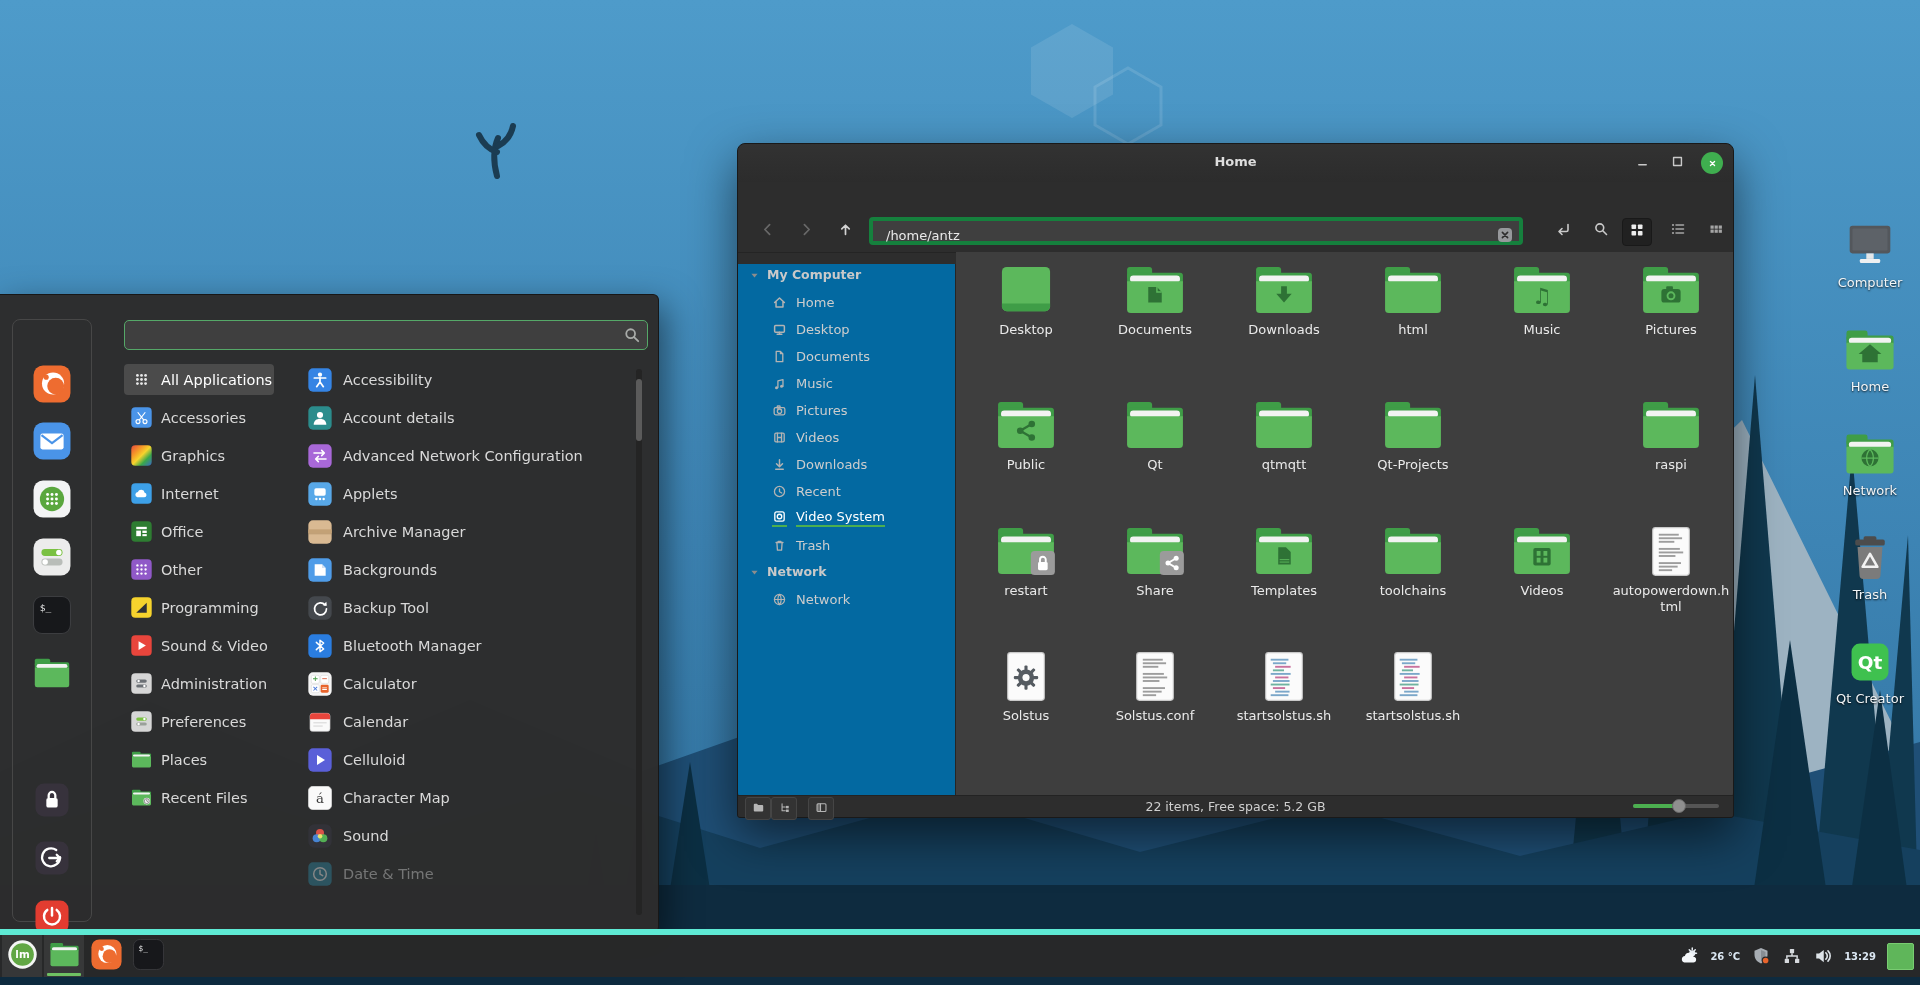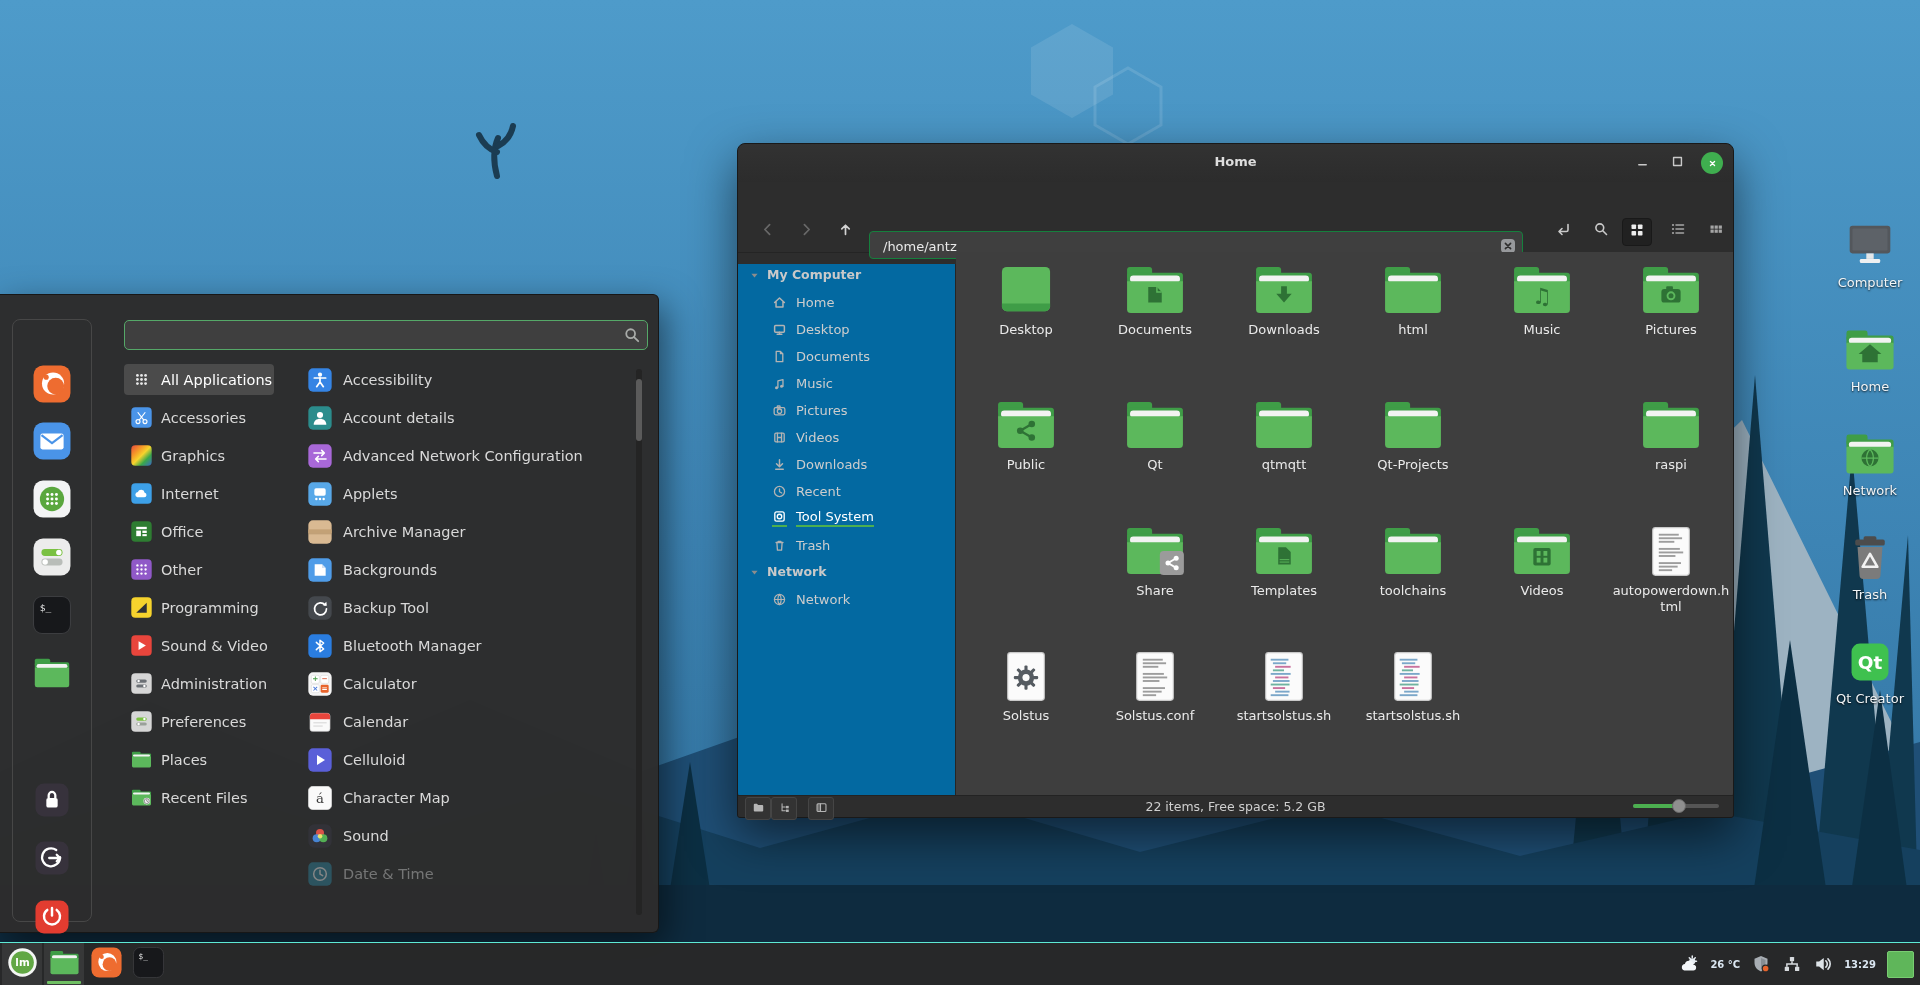--- a/index.html
+++ b/index.html
@@ -59,22 +59,22 @@
   .wbtn svg{width:15px;height:15px;}
   .wbtn.close{background:#3fae4f;border-radius:50%;color:#fff;}
   .wbtn.close svg{width:11px;height:11px;}
   .menubar{position:absolute;left:6px;top:38px;height:28px;display:flex;align-items:center;}
   .mitem{padding:3px 9px;font-size:13px;color:#d6d6d6;border-radius:3px;cursor:pointer;}
   .toolbar{position:absolute;left:0;top:66px;right:0;height:42px;background:#2d2d2d;
     border-bottom:1px solid #242424;}
   .navbtn{position:absolute;top:6px;width:30px;height:30px;display:flex;align-items:center;
     justify-content:center;border-radius:4px;cursor:pointer;}
   .navbtn svg{width:17px;height:17px;}
-  .pathfield{position:absolute;left:131px;top:21px;width:654px;height:28px;background:#3f3f3f;
-    border:1px solid #15803d;border-radius:4px;box-sizing:border-box;}
+  .pathfield{position:absolute;left:131px;top:7px;width:654px;height:28px;background:#3f3f3f;
+    border:4px solid #15803d;border-radius:4px;box-sizing:border-box;}
   .pathfield input{position:absolute;left:11px;top:2px;width:590px;height:22px;background:transparent;
     border:none;outline:none;color:#eaeaea;font-size:13px;font-family:inherit;}
   .clearbtn{position:absolute;right:6px;top:5.5px;width:16px;height:16px;cursor:pointer;}
   .clearbtn svg{width:100%;height:100%;}
   .tool-ic{position:absolute;top:8px;width:28px;height:26px;display:flex;align-items:center;
     justify-content:center;color:#c9c9c9;cursor:pointer;border-radius:4px;}
   .tool-ic svg{width:16px;height:16px;}
   .tool-ic.active{background:#212121;border:1px solid #191919;color:#ededed;}
   .wbody{position:absolute;left:0;top:108px;right:0;bottom:21px;overflow:hidden;border-radius:0 0 3px 3px;}
   .nsidebar{position:absolute;left:0;top:12px;width:217px;bottom:0;background:#0369a1;border-right:1px solid #252525;}
@@ -100,22 +100,22 @@
   .sbtn{position:absolute;top:-2px;width:24px;height:21px;border:1px solid #454545;background:#333;
     border-radius:3px;display:flex;align-items:center;justify-content:center;color:#b5b5b5;cursor:pointer;}
   .sbtn svg{width:13px;height:13px;}
   .sstatus{position:absolute;left:0;right:0;top:3px;text-align:center;font-size:12.5px;color:#cfcfcf;}
   .zoomslider{position:absolute;right:14px;top:8px;width:86px;height:4px;border-radius:2px;background:#555;cursor:pointer;}
   .zoomslider .fill{position:absolute;left:0;top:0;bottom:0;border-radius:2px;background:#4caf50;}
   .zoomslider .knob{position:absolute;top:-5px;width:14px;height:14px;border-radius:50%;
     background:#8f8f8f;border:1px solid #6a6a6a;box-sizing:border-box;}
 
   
-  .taskbar{position:absolute;left:0;right:0;bottom:0;height:42px;z-index:10;
-    background:rgba(40,40,40,.97);border-top:1px solid #5eead4;}
+  .taskbar{position:absolute;left:0;right:0;bottom:8px;height:42px;z-index:10;
+    background:rgba(40,40,40,.97);border-top:6px solid #5eead4;}
   .tb-item{position:absolute;top:0;width:40px;height:42px;display:flex;align-items:center;
     justify-content:center;cursor:pointer;}
   .tb-item svg{width:31px;height:31px;}
   .tb-item.pressed{background:rgba(255,255,255,.07);}
   .tb-item.active{background:rgba(255,255,255,.08);}
   .tb-item.active::after{content:"";position:absolute;left:3px;right:3px;bottom:1px;height:3px;
     background:#6fc063;border-radius:1px;}
   .tray{position:absolute;right:6px;top:0;height:42px;display:flex;align-items:center;gap:11px;}
   .tray .ticon{width:20px;height:20px;color:#dde5ec;cursor:pointer;}
   .tray .ticon svg{width:100%;height:100%;}
@@ -718,21 +718,21 @@
                 <circle cx="8" cy="8" r="5.4"></circle>
                 <path d="M8 5.2 V8.3 L10.4 9.6"></path>
               </svg></span>
         <span>Recent</span>
           </div>
           <div class="nrow hl" style="top:243px">
         <span class="ni"><svg viewBox="0 0 16 16" fill="none" stroke="currentColor" stroke-width="1.4" stroke-linecap="round" stroke-linejoin="round">
                 <rect x="3" y="3" width="10" height="10" rx="2"></rect>
                 <circle cx="8" cy="8" r="2.4"></circle>
               </svg></span>
-        <span>Tool System</span>
+        <span>Video System</span>
           </div>
           <div class="nrow" style="top:270px">
         <span class="ni"><svg viewBox="0 0 16 16" fill="none" stroke="currentColor" stroke-width="1.4" stroke-linecap="round" stroke-linejoin="round">
                 <path d="M4.3 4.8 H11.7 M6.5 4.8 V3.5 H9.5 V4.8 M5.2 4.8 5.8 13 H10.2 L10.8 4.8"></path>
               </svg></span>
         <span>Trash</span>
           </div>
           <div class="nsec-h" style="top:297px">
       <span class="tri"><svg viewBox="0 0 16 16" fill="currentColor">
                 <path d="M3.5 5.5 H12.5 L8 11 Z"></path>
@@ -875,20 +875,36 @@
           <div class="fcell" style="left:655px;top:145px">
       <div class="fimg folder">
               <svg viewBox="0 0 64 54">
                 <rect x="3" y="3" width="26" height="13" rx="3" fill="#3f9d47"></rect>
                 <rect x="3" y="9" width="58" height="12" rx="3" fill="#3f9d47"></rect>
                 <rect x="6" y="12" width="52" height="7" rx="3.5" fill="#f2f3f2"></rect>
                 <path d="M3 18 h58 v29 a4 4 0 0 1 -4 4 H7 a4 4 0 0 1 -4 -4 z" fill="#5cb85c"></path>
               </svg>
             </div>
       <div class="flabel">raspi</div>
+          </div>
+          <div class="fcell" style="left:10px;top:271px">
+      <div class="fimg folder">
+              <svg viewBox="0 0 64 54">
+                <rect x="3" y="3" width="26" height="13" rx="3" fill="#3f9d47"></rect>
+                <rect x="3" y="9" width="58" height="12" rx="3" fill="#3f9d47"></rect>
+                <rect x="6" y="12" width="52" height="7" rx="3.5" fill="#f2f3f2"></rect>
+                <path d="M3 18 h58 v29 a4 4 0 0 1 -4 4 H7 a4 4 0 0 1 -4 -4 z" fill="#5cb85c"></path>
+                <g transform="translate(37,27)">
+                  <rect width="25" height="25" rx="4" fill="#9b9b9b"></rect>
+                  <rect x="7.5" y="11.5" width="10" height="8.5" rx="1.5" fill="#fff"></rect>
+                  <path d="M9.5 11.5 V9 a3 3 0 0 1 6 0 v2.5" fill="none" stroke="#fff" stroke-width="2"></path>
+                </g>
+              </svg>
+            </div>
+      <div class="flabel">restart</div>
           </div>
           <div class="fcell" style="left:139px;top:271px">
       <div class="fimg folder">
               <svg viewBox="0 0 64 54">
                 <rect x="3" y="3" width="26" height="13" rx="3" fill="#3f9d47"></rect>
                 <rect x="3" y="9" width="58" height="12" rx="3" fill="#3f9d47"></rect>
                 <rect x="6" y="12" width="52" height="7" rx="3.5" fill="#f2f3f2"></rect>
                 <path d="M3 18 h58 v29 a4 4 0 0 1 -4 4 H7 a4 4 0 0 1 -4 -4 z" fill="#5cb85c"></path>
                 <g transform="translate(37,27)">
                   <rect width="25" height="25" rx="4" fill="#9b9b9b"></rect>

